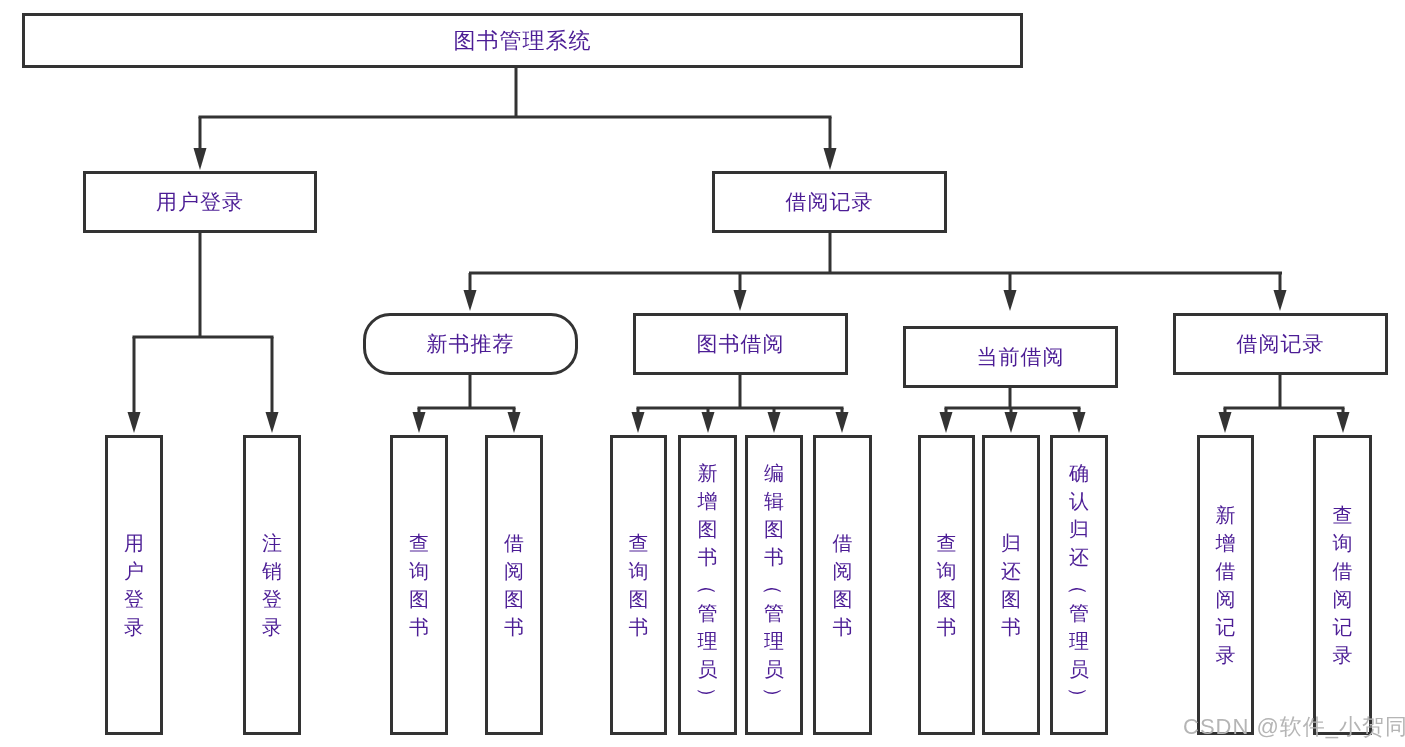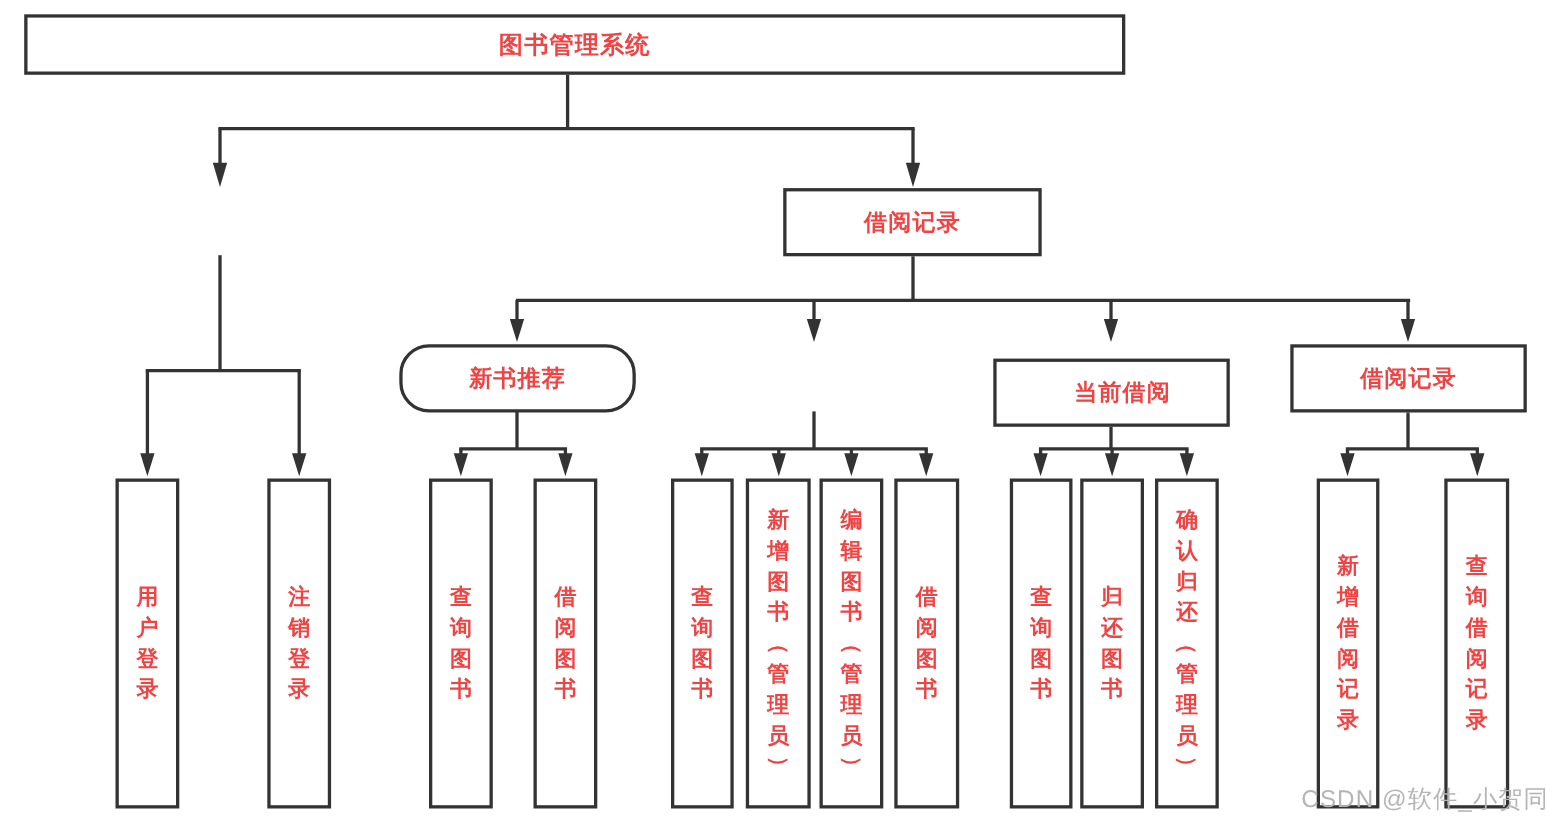--- a/index.html
+++ b/index.html
@@ -9,28 +9,27 @@
     background:#ffffff;
     font-family:"Liberation Sans","DejaVu Sans",sans-serif;
     overflow:hidden;
   }
   #wires { position:absolute; left:0; top:0; width:1405px; height:747px; }
   .node {
     position:absolute;
     box-sizing:border-box;
     border:3px solid #333333;
     background:#ffffff;
-    color:#ef4444;
+    color:#4c1d95;
     display:flex;
     align-items:center;
     justify-content:center;
     font-size:21px;
     letter-spacing:1px;
     z-index:2;
-    font-weight:bold;
   }
   .title { font-size:22px; }
   .vnode {
     flex-direction:column;
     gap:8px;
     font-size:20px;
     letter-spacing:0;
     padding:4px 0;
   }
   .vnode span { display:block; line-height:1; }
@@ -111,23 +110,25 @@
       <polygon points="939.5,412 952.5,412 946,433"></polygon>
       <polygon points="1004.5,412 1017.5,412 1011,433"></polygon>
       <polygon points="1072.5,412 1085.5,412 1079,433"></polygon>
       <polygon points="1218.5,412 1231.5,412 1225,433"></polygon>
       <polygon points="1336.5,412 1349.5,412 1343,433"></polygon>
     </g>
   </svg>
 
   <div class="node title" style="left:22px; top:13px; width:1001px; height:55px;">图书管理系统</div>
 
+  <div class="node" style="left:83px; top:171px; width:234px; height:62px;">用户登录</div>
   <div class="node" style="left:712px; top:171px; width:235px; height:62px;">借阅记录</div>
 
   <div class="node" style="left:363px; top:313px; width:215px; height:62px;border-radius:27px;">新书推荐</div>
+  <div class="node" style="left:633px; top:313px; width:215px; height:62px;">图书借阅</div>
   <div class="node" style="left:903px; top:326px; width:215px; height:62px;padding-left:20px;">当前借阅</div>
   <div class="node" style="left:1173px; top:313px; width:215px; height:62px;">借阅记录</div>
 
   <div class="node vnode" style="left:105px; top:435px; width:58px; height:300px;">
       <span>用</span>
       <span>户</span>
       <span>登</span>
       <span>录</span>
     </div>
   <div class="node vnode" style="left:243px; top:435px; width:58px; height:300px;">

